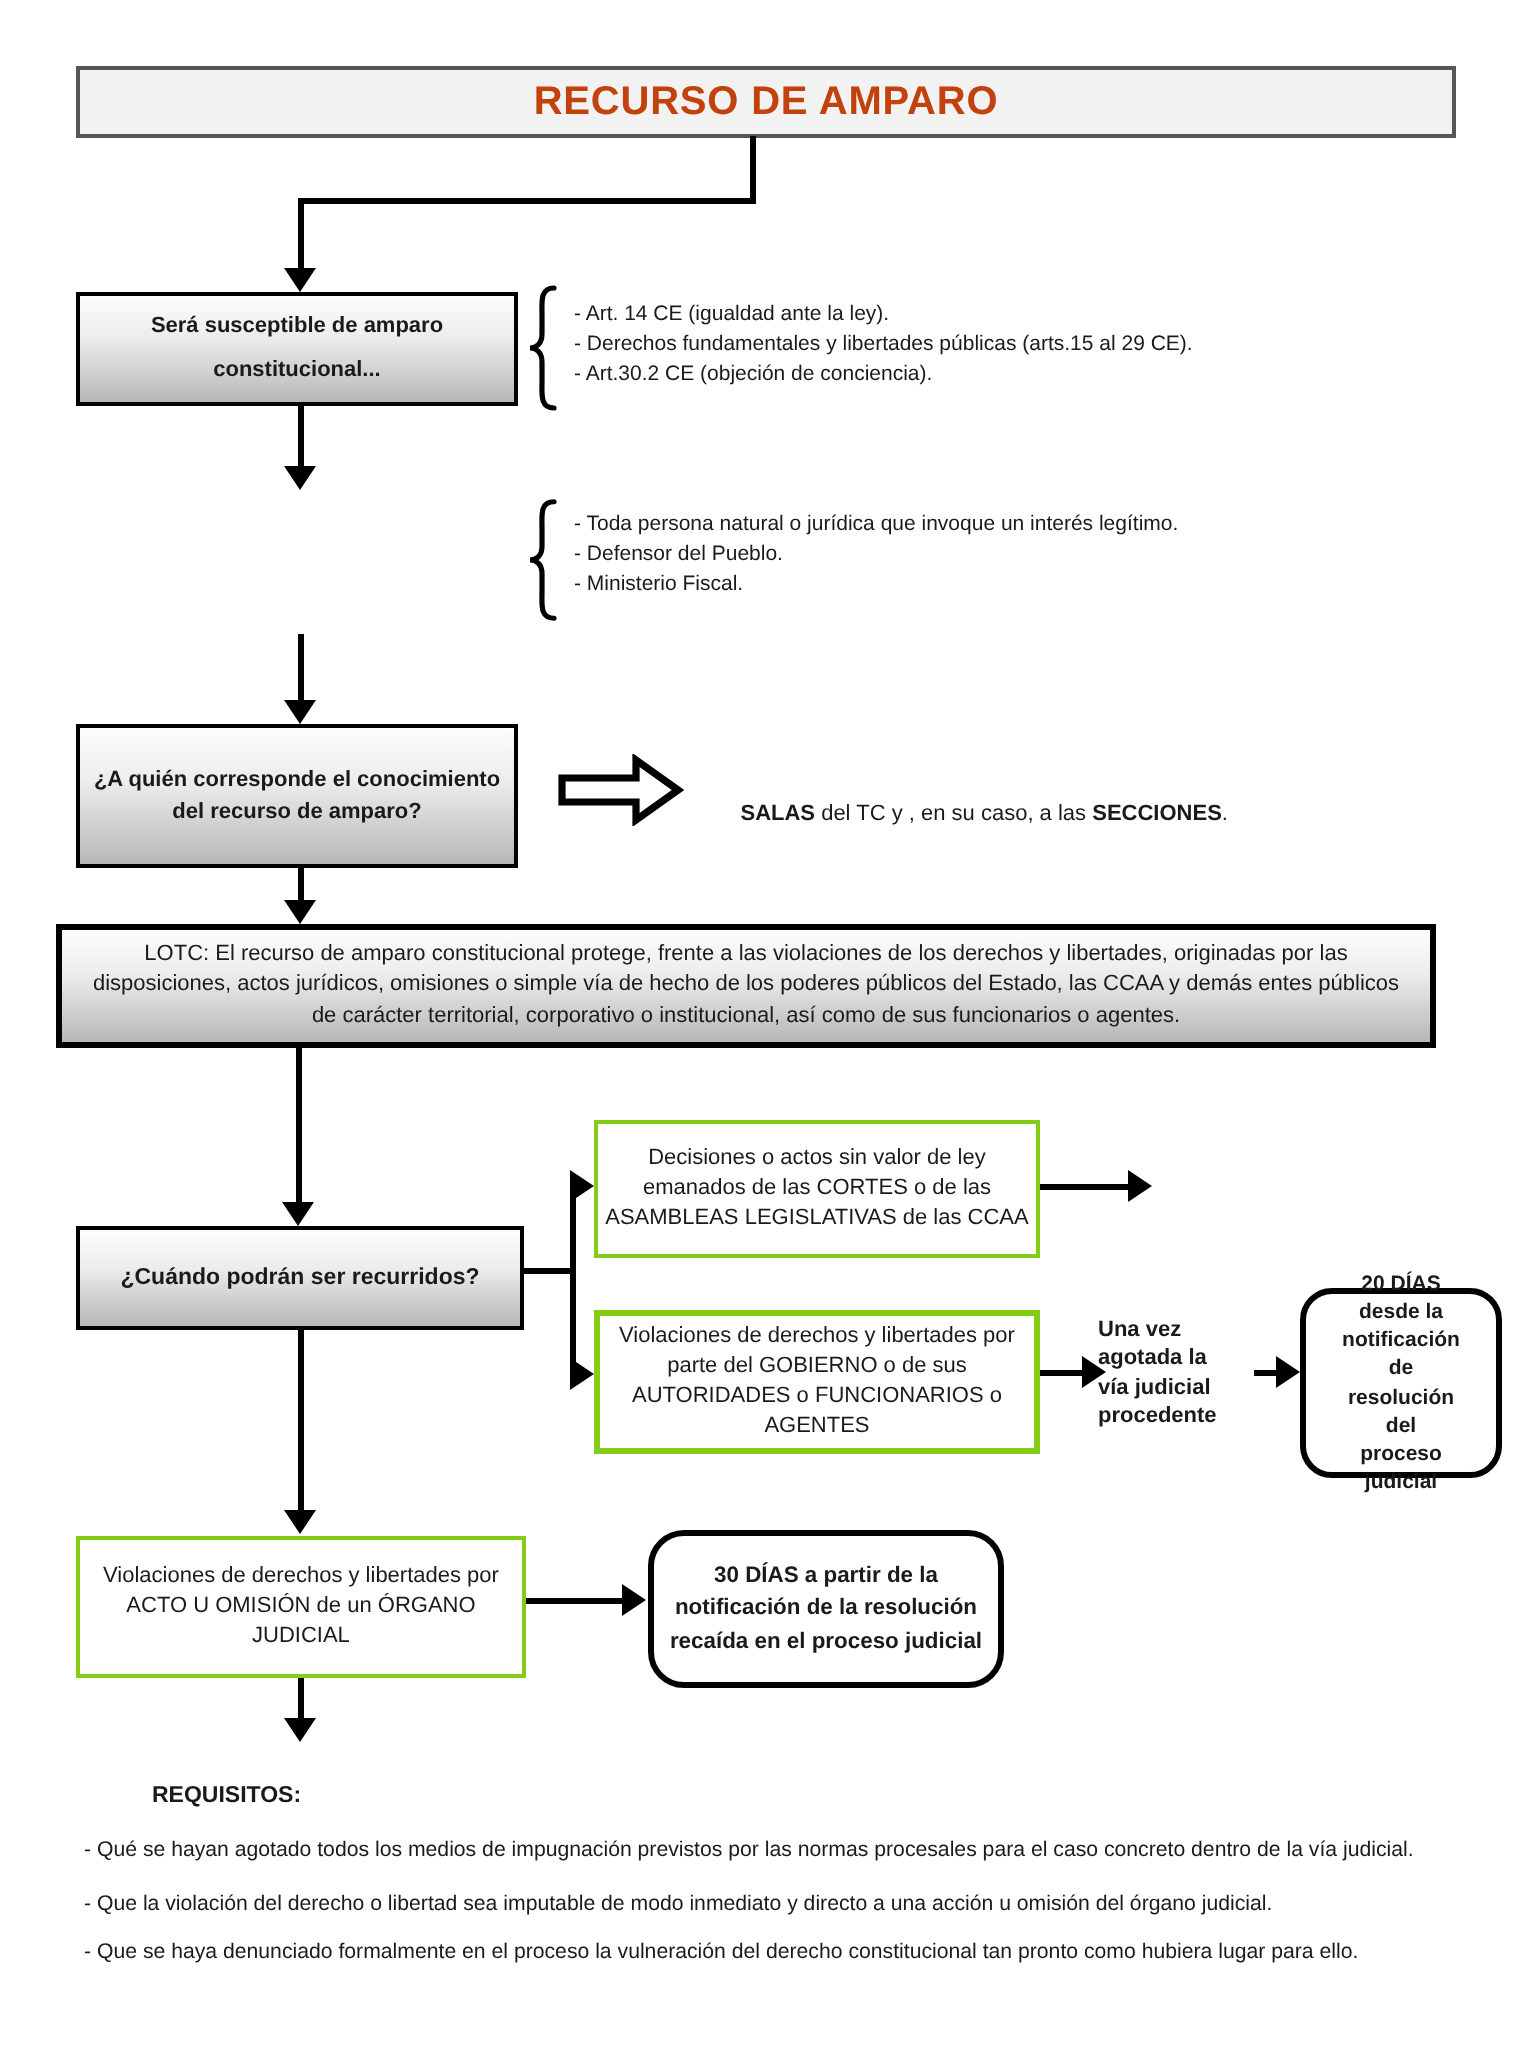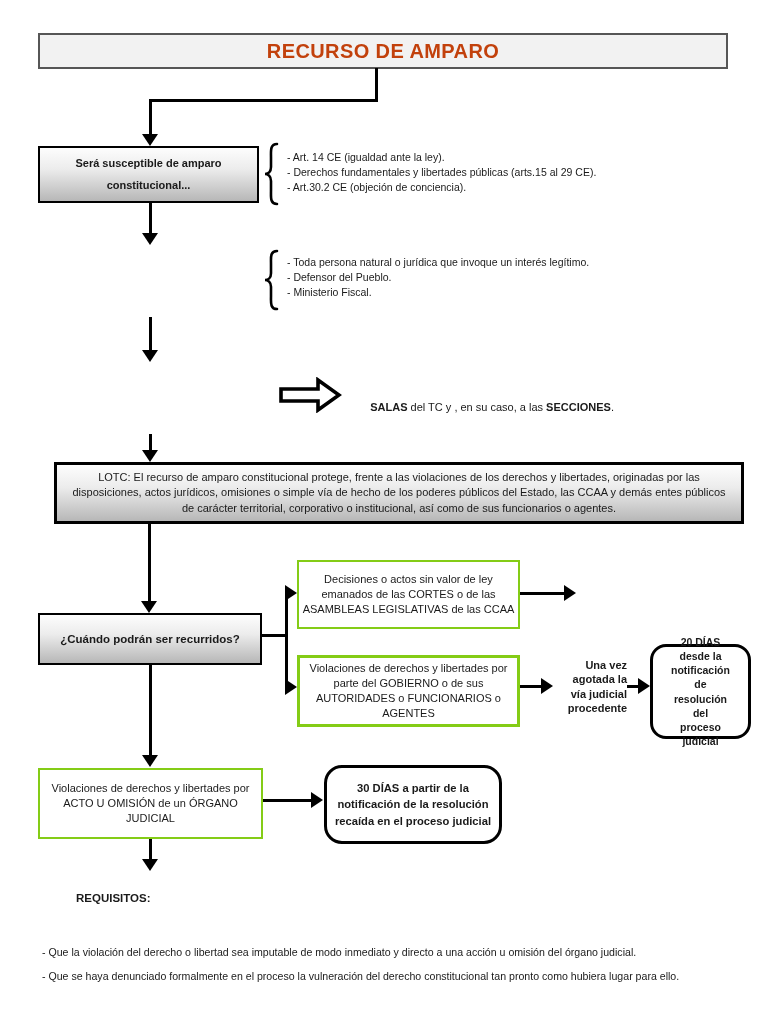--- a/index.html
+++ b/index.html
@@ -22,21 +22,21 @@
   .vline,.hline{position:absolute;background:#000;}
   .vline{width:3px;}
   .hline{height:3px;}
   .ah-down{position:absolute;width:0;height:0;
      border-left:8px solid transparent;border-right:8px solid transparent;border-top:12px solid #000;}
   .ah-right{position:absolute;width:0;height:0;
      border-top:8px solid transparent;border-bottom:8px solid transparent;border-left:12px solid #000;}
   
   .list{position:absolute;font-size:10.5px;line-height:1.42;white-space:pre;}
   .salas-line{position:absolute;font-size:11px;white-space:pre;}
-  .label-block{position:absolute;text-align:right;font-weight:bold;font-size:11px;line-height:1.3;}
+  .label-block{position:absolute;text-align:left;font-weight:bold;font-size:11px;line-height:1.3;}
   .req-head{position:absolute;font-weight:bold;font-size:11.5px;}
   .req-item{position:absolute;font-size:10.6px;white-space:nowrap;}
 </style>
 </head>
 <body>
 
 <div class="canvas">
 
   <div class="box title-box" style="left:38px;top:33px;width:690px;height:36px;">
     <span>RECURSO DE AMPARO</span>
@@ -60,31 +60,34 @@
   <div class="ah-down" style="left:142px;top:233px;"></div>
 
   <svg style="position:absolute;left:261px;top:248px;" width="20" height="64" viewBox="0 0 20 66" preserveAspectRatio="none">
     <path d="M16 3 C 9 3, 10 10, 10 16 L10 26 C10 31, 7 33, 4 33 C7 33, 10 35, 10 40 L10 50 C10 56, 9 63, 16 63" fill="none" stroke="#000" stroke-width="2.6" stroke-linecap="round"></path>
   </svg>
   <div class="list" style="left:287px;top:255px;">- Toda persona natural o jurídica que invoque un interés legítimo.<br>- Defensor del Pueblo.<br>- Ministerio Fiscal.</div>
 
   <div class="vline" style="left:149px;top:317px;height:35px;"></div>
   <div class="ah-down" style="left:142px;top:350px;"></div>
 
+  <div class="box gbox bold fs11" style="left:38px;top:362px;width:221px;height:72px;line-height:1.5;">
+    <div>¿A quién corresponde el conocimiento<br>del  recurso de amparo?</div>
+  </div>
   <svg style="position:absolute;left:278px;top:377px;" width="64" height="36" viewBox="0 0 64 36">
     <polygon points="3,12 40,12 40,3 61,18 40,33 40,24 3,24" fill="#ffffff" stroke="#000" stroke-width="3.6"></polygon>
   </svg>
   <div class="salas-line" style="left:358px;top:389px;">
     <span class="bold">SALAS</span><span> del TC y , en su caso, a las </span><span class="bold">SECCIONES</span><span>.</span>
   </div>
 
   <div class="vline" style="left:149px;top:434px;height:18px;"></div>
   <div class="ah-down" style="left:142px;top:450px;"></div>
 
-  <div class="box gbox fs11" style="left:54px;top:462px;width:690px;height:62px;border-width:3px;padding:15px 10px;line-height:1.4;">
+  <div class="box gbox fs11" style="left:28px;top:462px;width:690px;height:62px;border-width:3px;padding:15px 10px;line-height:1.4;">
     <div>LOTC: El recurso de amparo  constitucional protege, frente a las violaciones de los derechos y libertades, originadas por las disposiciones, actos jurídicos, omisiones o simple vía de hecho de los poderes públicos del Estado, las CCAA y demás entes públicos de carácter territorial, corporativo o institucional, así como de sus funcionarios o agentes.</div>
   </div>
 
   <div class="vline" style="left:148px;top:524px;height:79px;"></div>
   <div class="ah-down" style="left:141px;top:601px;"></div>
 
   <div class="box gbox bold" style="left:38px;top:613px;width:224px;height:52px;font-size:11.5px;">
     <div>¿Cuándo podrán ser recurridos?</div>
   </div>
 
@@ -120,16 +123,17 @@
   <div class="hline" style="left:263px;top:799px;width:50px;"></div>
   <div class="ah-right" style="left:311px;top:792px;"></div>
   <div class="box rbox" style="left:324px;top:765px;width:178px;height:79px;border-radius:18px;font-size:11.2px;line-height:1.45;">
     <div>30 DÍAS a partir de la<br>notificación de la resolución<br>recaída en el proceso judicial</div>
   </div>
 
   <div class="vline" style="left:149px;top:839px;height:22px;"></div>
   <div class="ah-down" style="left:142px;top:859px;"></div>
 
   <div class="req-head" style="left:28px;top:892px;padding-left:48px;">REQUISITOS:</div>
+  <div class="req-item" style="left:42px;top:919px;">- Qué se hayan agotado todos los  medios de impugnación previstos por las normas procesales para el caso concreto dentro de la vía judicial.</div>
   <div class="req-item" style="left:42px;top:946px;">- Que la violación del derecho o libertad sea imputable de modo inmediato y directo a una acción u omisión del órgano judicial.</div>
   <div class="req-item" style="left:42px;top:970px;">- Que se haya denunciado formalmente en el proceso la vulneración del derecho constitucional tan pronto como hubiera lugar para ello.</div>
 
 </div>
 
 </body></html>

